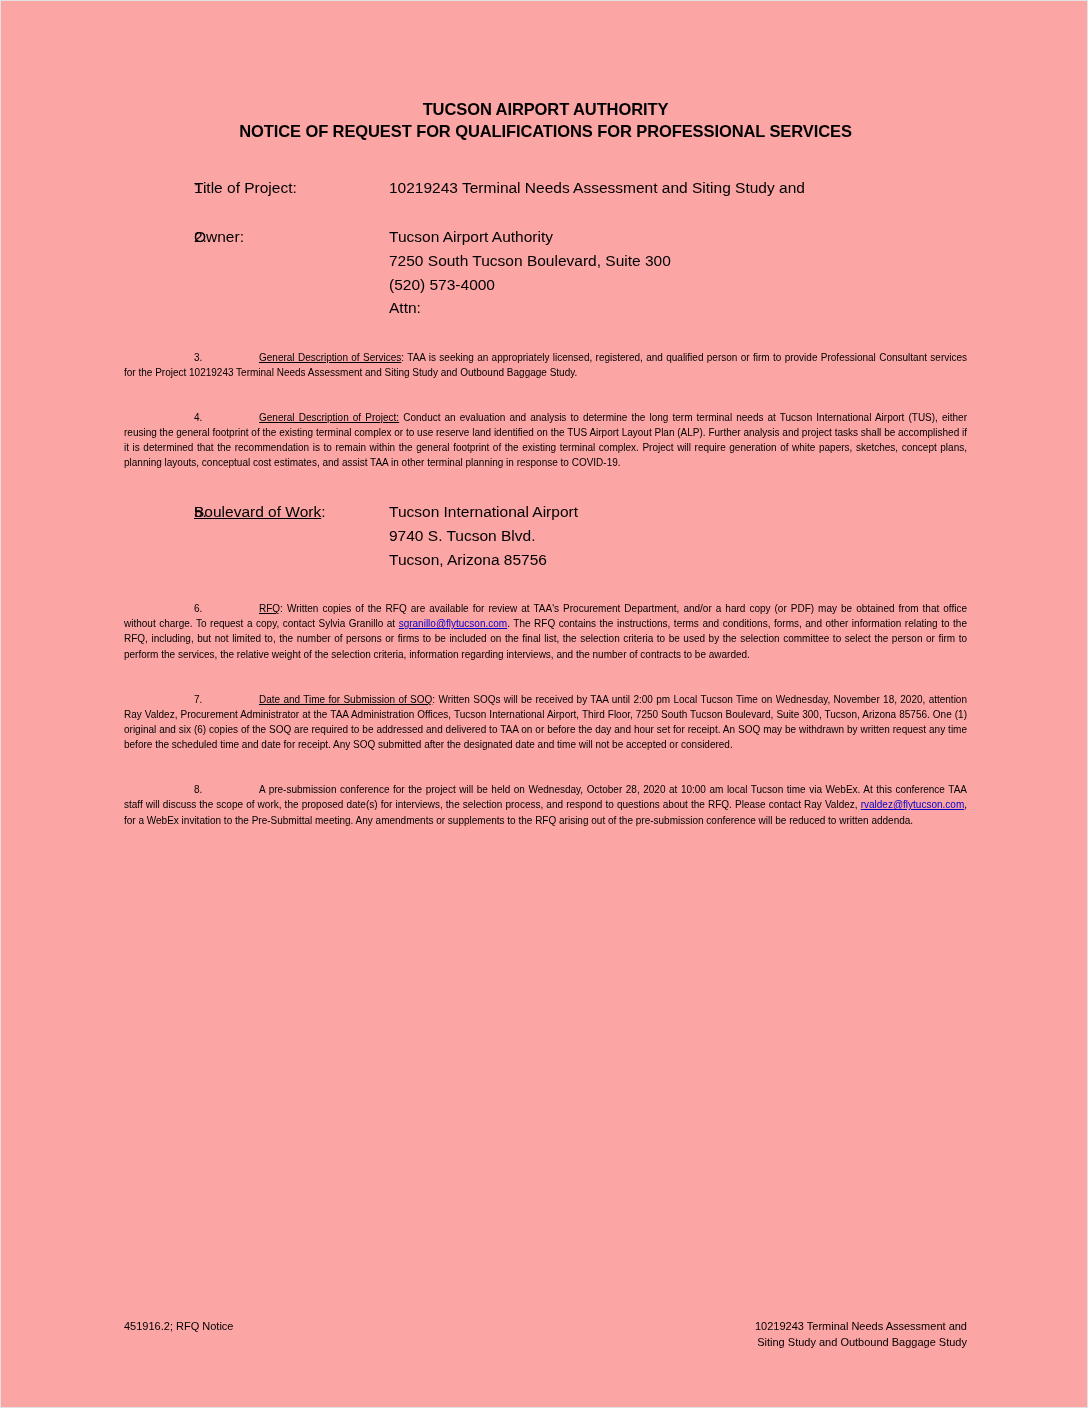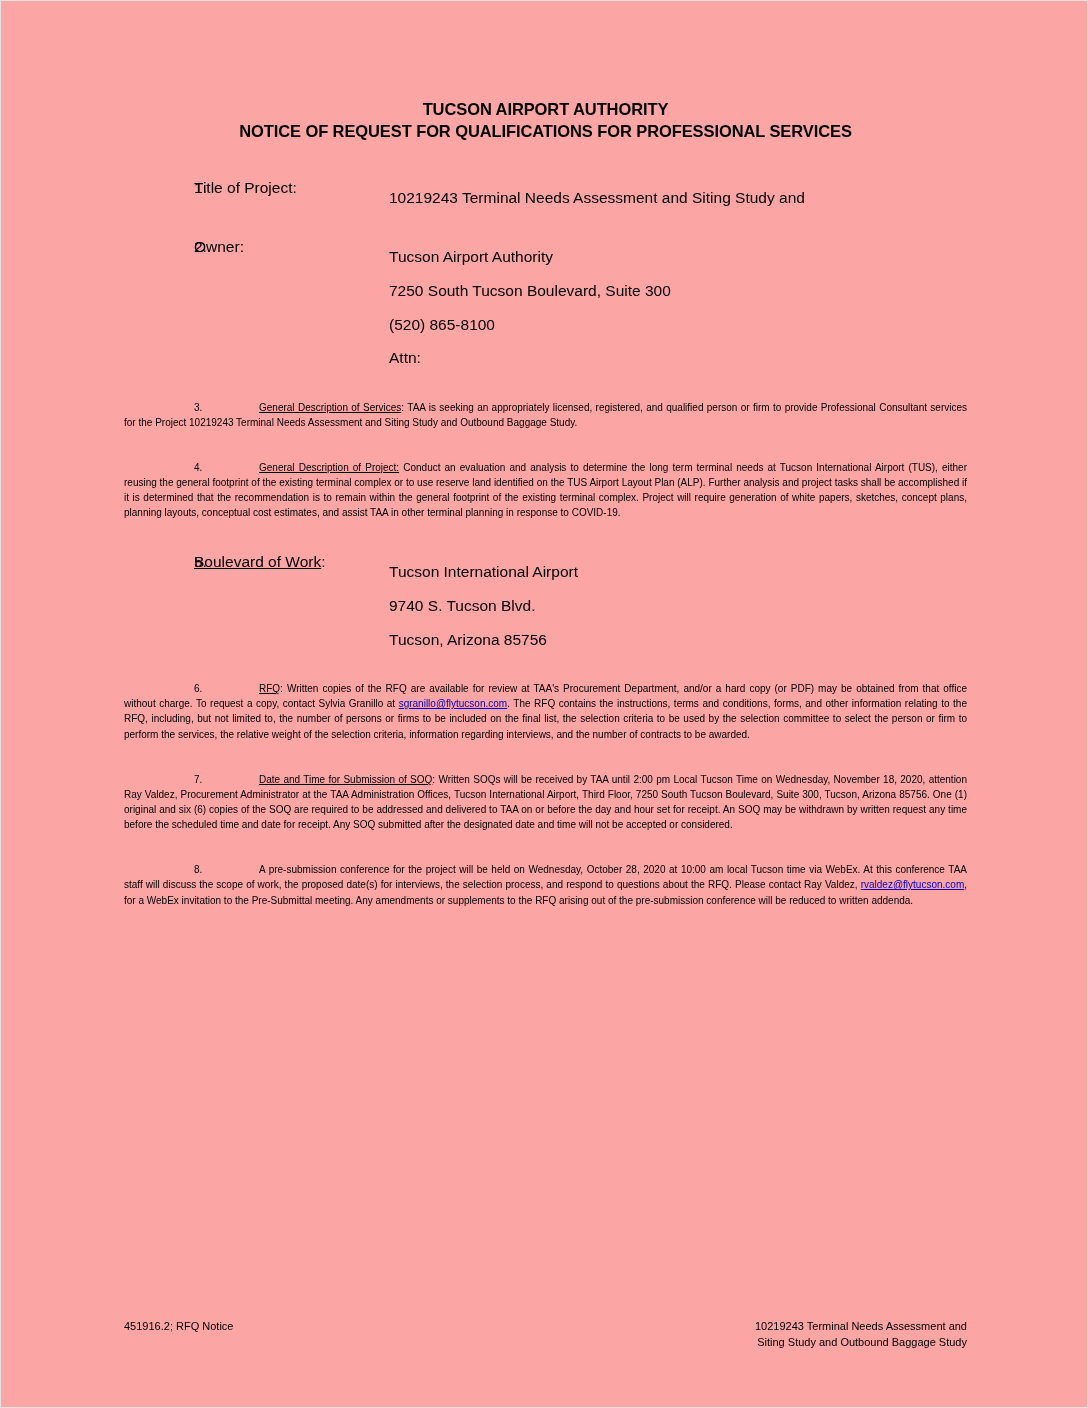--- a/index.html
+++ b/index.html
@@ -56,21 +56,20 @@
     width: 195px;
     flex: 0 0 195px;
     box-sizing: border-box;
   }
   .item-row .value {
     flex: 1 1 auto;
   }
   .item-row .value .vline {
     display: block;
     white-space: pre;
-    margin-top: 10px;
   }
   .u { text-decoration: underline; }
 
   
   .para {
     font-size: 10px;
     line-height: 1.515;
     text-align: justify;
     text-justify: inter-word;
     margin: 0;
@@ -130,21 +129,21 @@
     </div>
 
     <div class="gap-m"></div>
 
     <div class="item-row">
       <span class="num">2.</span>
       <span class="label">Owner:</span>
       <span class="value">
         <span class="vline">Tucson Airport Authority</span>
         <span class="vline">7250 South Tucson Boulevard, Suite 300</span>
-        <span class="vline">(520) 865-8100</span>
+        <span class="vline">(520) 573-4000</span>
         <span class="vline">Attn:</span>
       </span>
     </div>
 
     <div class="gap-l"></div>
 
     <p class="para"><span class="pnum">3.</span><span class="phead">General Description of Services</span><span>:  TAA is seeking an appropriately licensed, registered, and qualified person or firm to provide Professional Consultant services for the Project 10219243 Terminal Needs Assessment and Siting Study and Outbound Baggage Study.</span></p>
 
     <div class="gap-l"></div>
 

